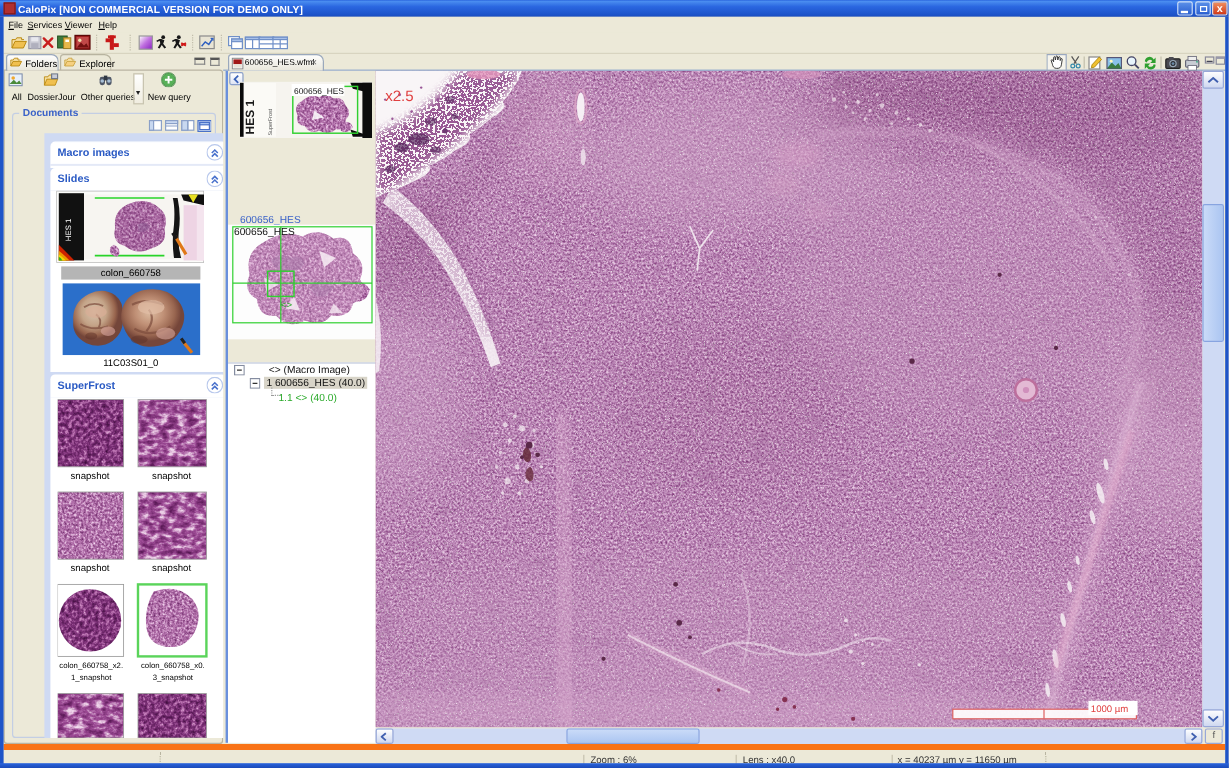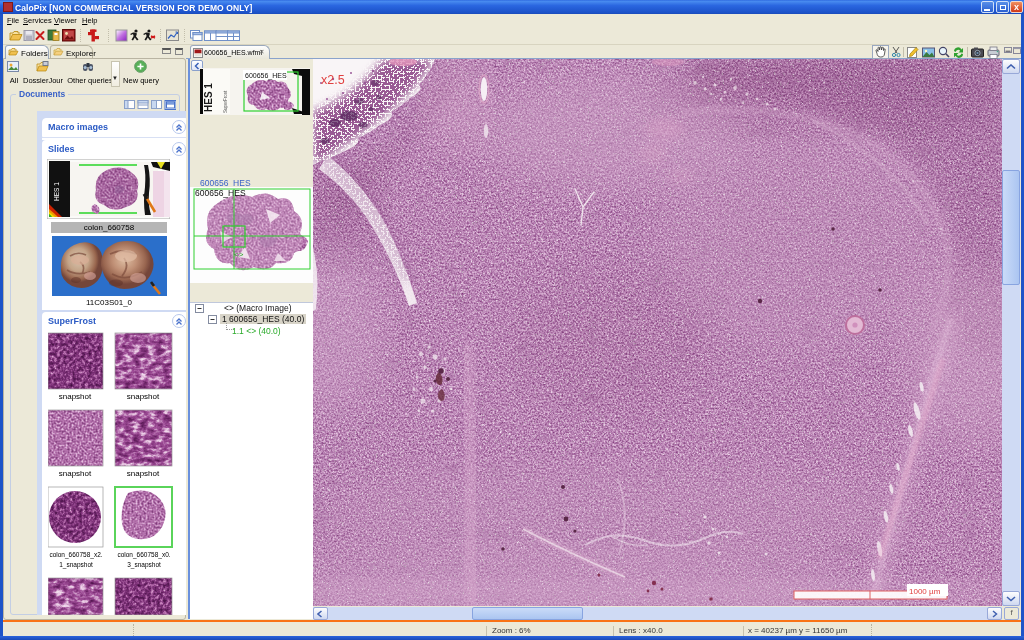--- a/index.html
+++ b/index.html
@@ -6,21 +6,21 @@
 html,body { width:1024px; height:640px; overflow:hidden; font-family:"Liberation Sans", sans-serif; }
 body { position:relative; background:#ece9d8; }
 .abs { position:absolute; }
 #titlebar { left:0; top:0; width:1024px; height:14px;
   background:linear-gradient(#2a64dd 0%, #4a8df0 8%, #2a66e0 40%, #1c52c8 90%, #1a4ab8 100%);
   color:#fff; font-weight:bold; font-size:8.5px; }
 #titletext { left:15px; top:3px; white-space:nowrap; letter-spacing:0.1px; }
 #menubar { left:3px; top:14px; width:847px; height:13px; background:#ece9d8; font-size:7.5px; color:#000; }
 #menubar span { position:absolute; top:2px; }
 #toolbar { left:3px; top:27px; width:1018px; height:18px; background:#ece9d8; border-bottom:1px solid #d8d4c0; }
-#statusbar { left:3px; top:620px; width:1018px; height:16px; background:#ece9d8; font-size:8px; color:#333; border-top:2px solid #f97316;}
+#statusbar { left:3px; top:620px; width:1018px; height:16px; background:#ece9d8; font-size:8px; color:#333; border-top:5px solid #f97316;}
 #statusbar div { position:absolute; top:4px; white-space:nowrap; }
 .vsep { position:absolute; top:2px; width:1px; height:12px; background:#c5c1ae; }
 #winborderL { left:0; top:14px; width:3px; height:626px; background:#1e54c8; }
 #winborderR { left:1021px; top:14px; width:3px; height:626px; background:#1e54c8; }
 #winborderB { left:0; top:636px; width:1024px; height:4px; background:linear-gradient(#2a64dd,#1a4ab8); }
 
 #leftdock { left:3px; top:45px; width:183px; height:575px; background:#ece9d8; }
 #viewerdock { left:186px; top:45px; width:835px; height:575px; background:#ece9d8; }
 .tab { position:absolute; top:0; height:14px; font-size:8px; padding:2.5px 4px 0 15px; border:1px solid #9aa8bc; border-bottom:none; border-radius:3px 6px 0 0; background:linear-gradient(#fefefe,#e8e6da); white-space:nowrap; }
 .tab.inactive { background:#ece9d8; border-color:#b8b4a0; }

